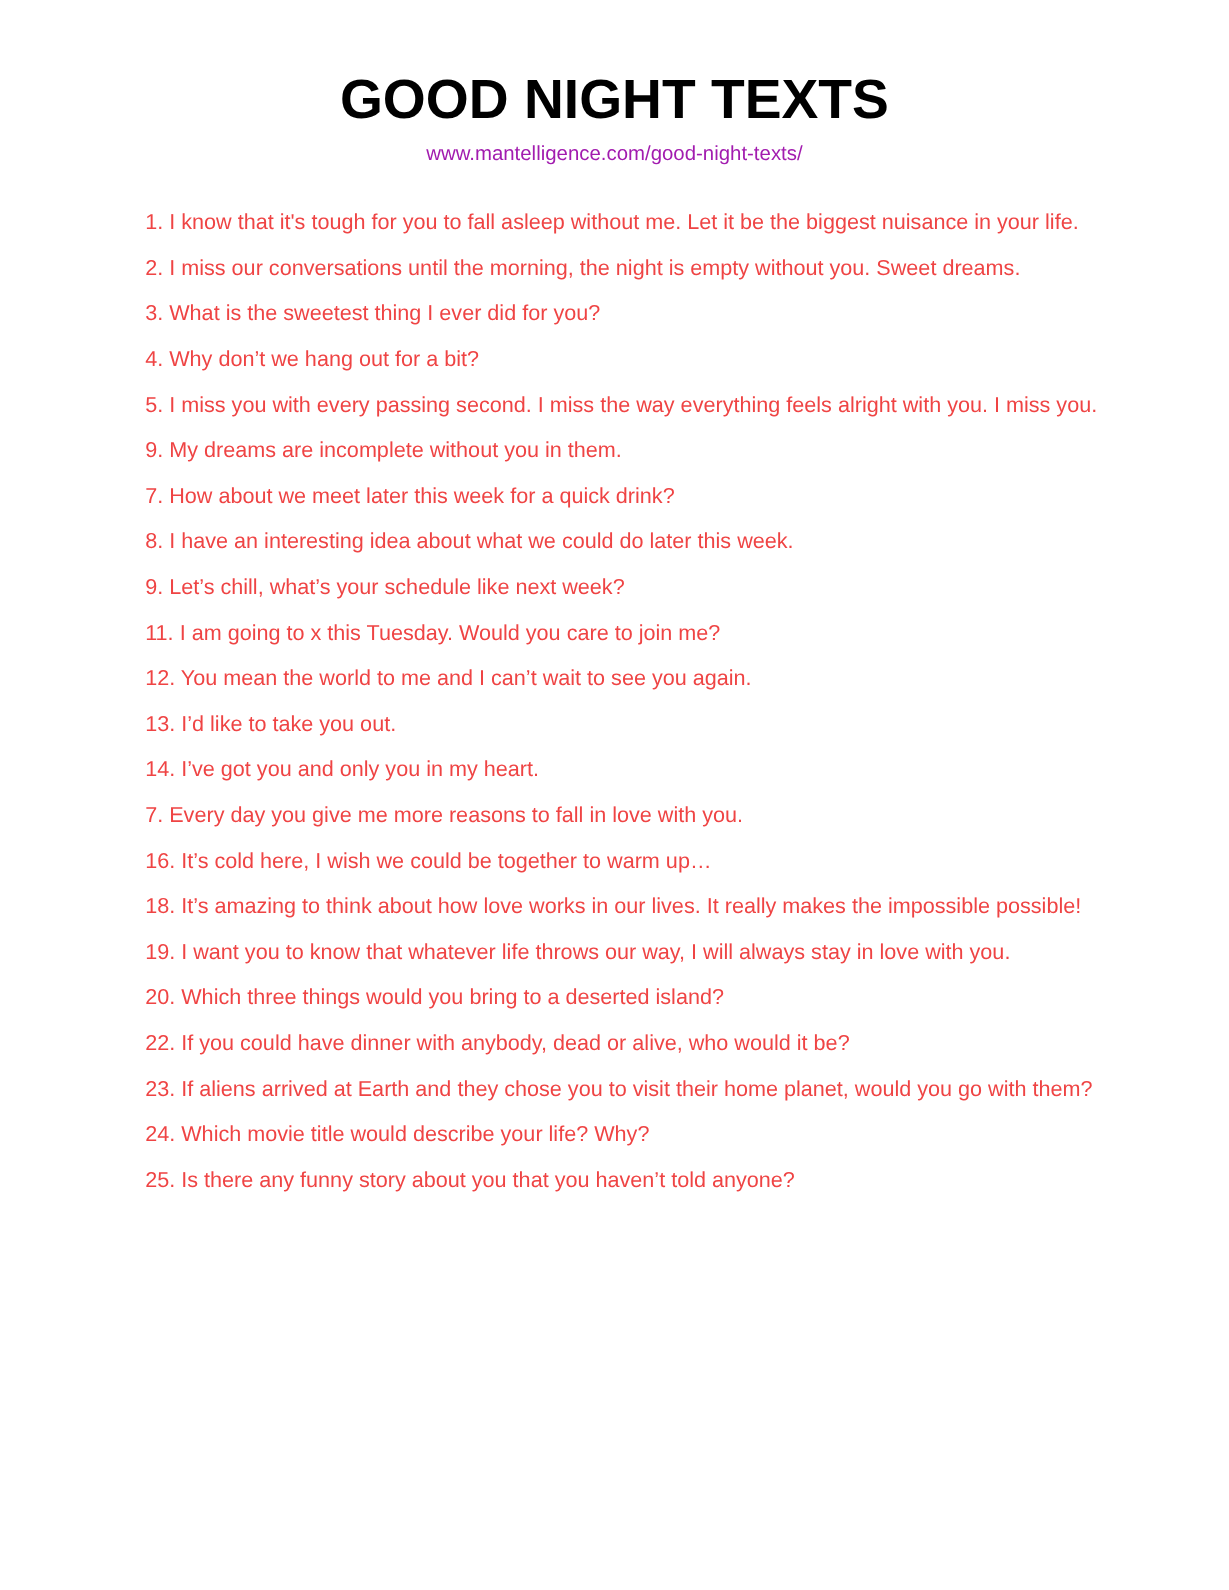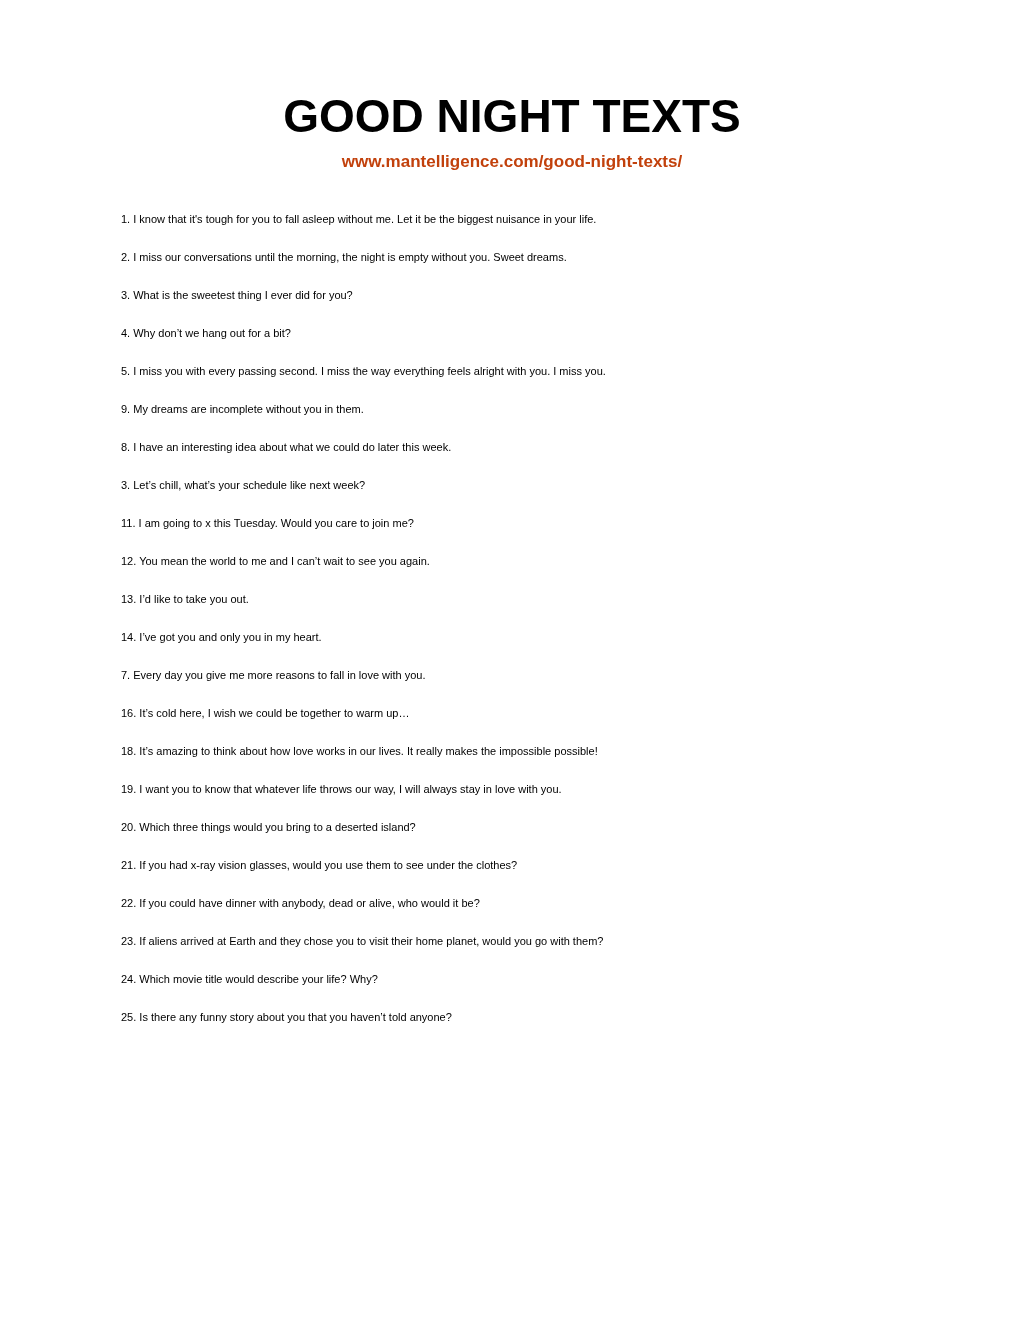--- a/index.html
+++ b/index.html
@@ -7,75 +7,75 @@
     padding: 0;
     background: #ffffff;
     font-family: "Liberation Sans", sans-serif;
   }
   .page {
     width: 1024px;
     height: 1325px;
     margin: 0 auto;
     background: #ffffff;
     box-sizing: border-box;
-    padding: 90px 121px 0 121px;
+    padding: 56px 121px 0 121px;
     overflow: hidden;
   }
   .doc-title {
     margin: 0;
     text-align: center;
     font-size: 46px;
     font-weight: 700;
     letter-spacing: 0px;
     line-height: 52px;
     color: #000000;
     font-stretch: condensed;
   }
   .doc-subtitle {
     margin: 10px 0 0 0;
     text-align: center;
     font-size: 17px;
-    font-weight: 700;
-    color: #c2410c;
+    font-weight: 400;
+    color: #a21caf;
     line-height: 20px;
   }
   .text-list {
     margin-top: 39px;
   }
   .list-item {
     margin: 0 0 22px 0;
-    font-size: 11px;
+    font-size: 18px;
     line-height: 16px;
-    color: #000000;
+    color: #ef4444;
     white-space: nowrap;
   }
 </style>
 </head>
 <body>
 
 <div class="page">
   <h1 class="doc-title">GOOD NIGHT TEXTS</h1>
   <p class="doc-subtitle">www.mantelligence.com/good-night-texts/</p>
   <div class="text-list" id="list-container">
       <p class="list-item">1. I know that it's tough for you to fall asleep without me. Let it be the biggest nuisance in your life.</p>
       <p class="list-item">2. I miss our conversations until the morning, the night is empty without you. Sweet dreams.</p>
       <p class="list-item">3. What is the sweetest thing I ever did for you?</p>
       <p class="list-item">4. Why don’t we hang out for a bit?</p>
       <p class="list-item">5. I miss you with every passing second. I miss the way everything feels alright with you. I miss you.</p>
       <p class="list-item">9. My dreams are incomplete without you in them.</p>
+      <p class="list-item">7. How about we meet later this week for a quick drink?</p>
       <p class="list-item">8. I have an interesting idea about what we could do later this week.</p>
-      <p class="list-item">3. Let’s chill, what’s your schedule like next week?</p>
+      <p class="list-item">9. Let’s chill, what’s your schedule like next week?</p>
       <p class="list-item">11. I am going to x this Tuesday. Would you care to join me?</p>
       <p class="list-item">12. You mean the world to me and I can’t wait to see you again.</p>
       <p class="list-item">13. I’d like to take you out.</p>
       <p class="list-item">14. I’ve got you and only you in my heart.</p>
       <p class="list-item">7. Every day you give me more reasons to fall in love with you.</p>
       <p class="list-item">16. It’s cold here, I wish we could be together to warm up…</p>
       <p class="list-item">18. It’s amazing to think about how love works in our lives. It really makes the impossible possible!</p>
       <p class="list-item">19. I want you to know that whatever life throws our way, I will always stay in love with you.</p>
       <p class="list-item">20. Which three things would you bring to a deserted island?</p>
-      <p class="list-item">21. If you had x-ray vision glasses, would you use them to see under the clothes?</p>
       <p class="list-item">22. If you could have dinner with anybody, dead or alive, who would it be?</p>
       <p class="list-item">23. If aliens arrived at Earth and they chose you to visit their home planet, would you go with them?</p>
       <p class="list-item">24. Which movie title would describe your life? Why?</p>
       <p class="list-item">25. Is there any funny story about you that you haven’t told anyone?</p>
     </div>
 </div>
 
 </body></html>

